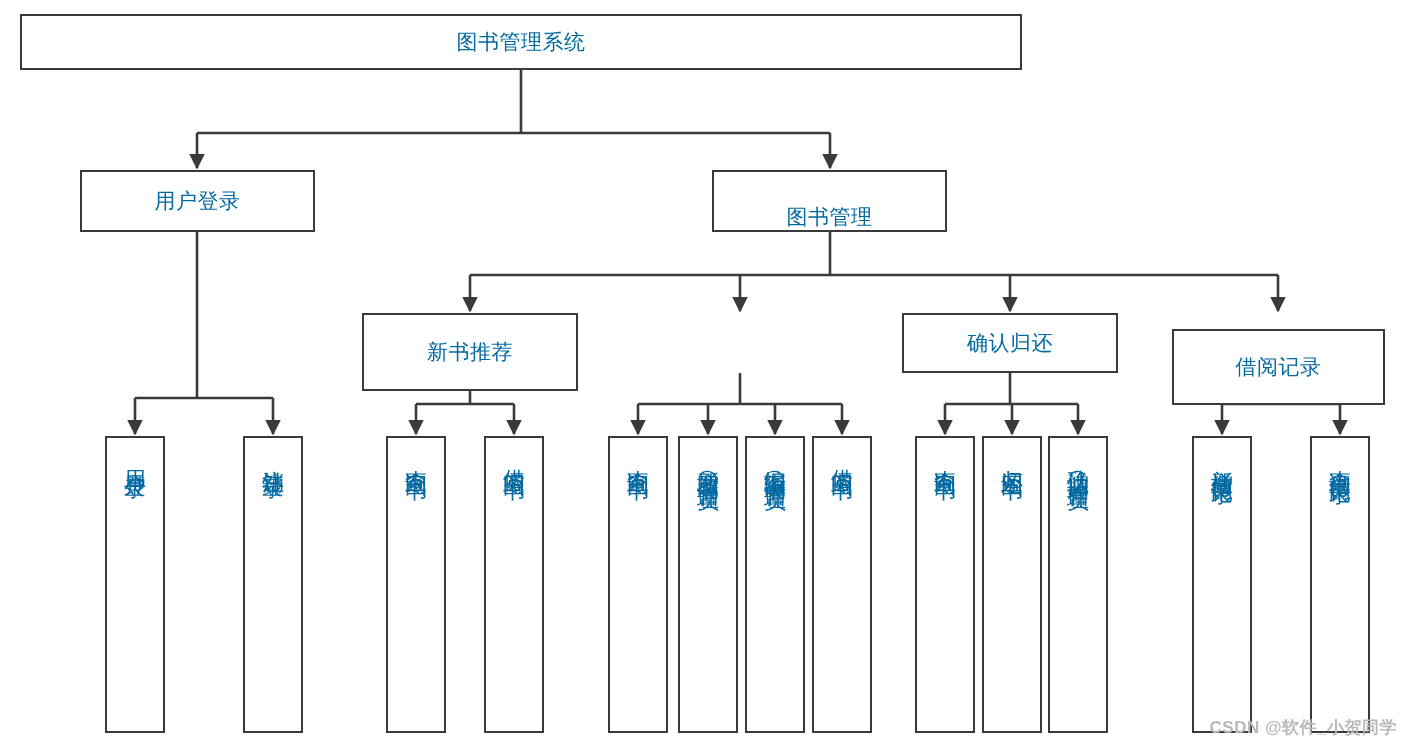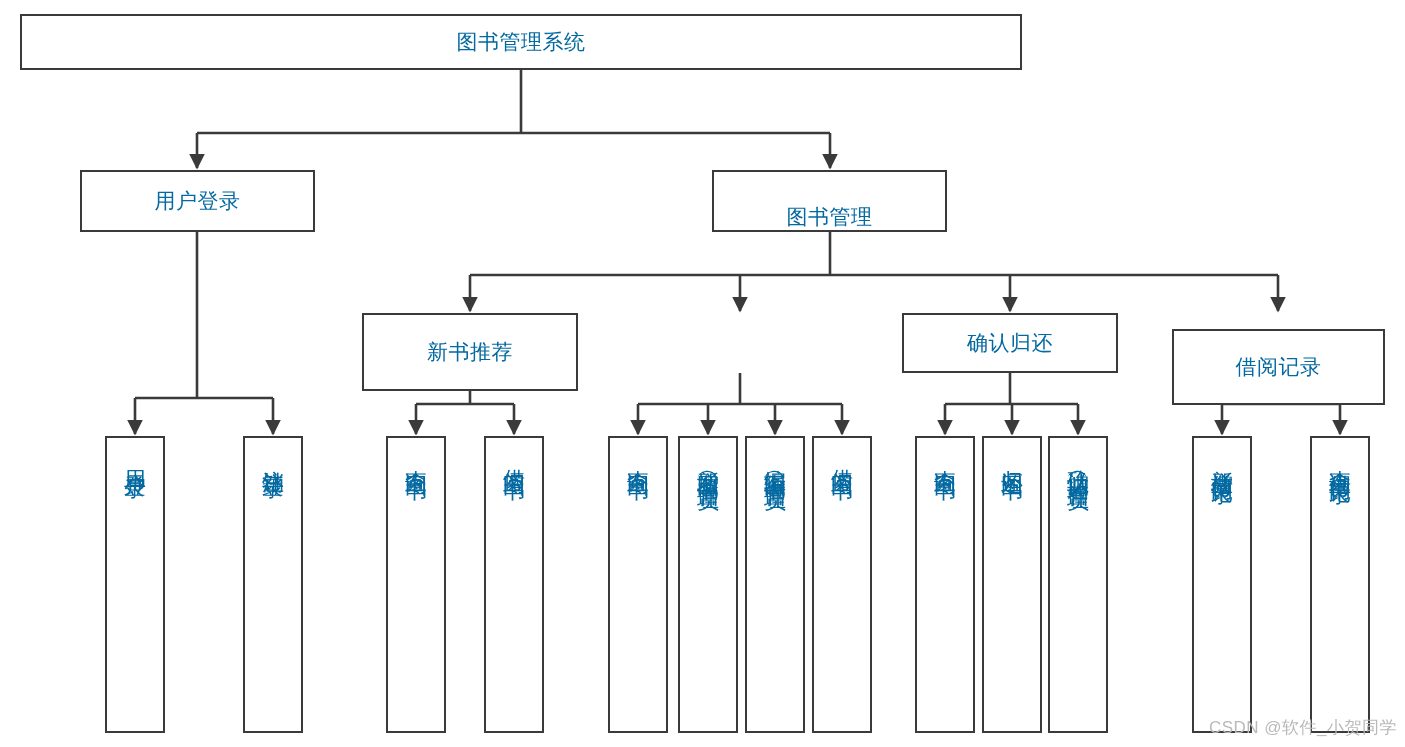--- a/index.html
+++ b/index.html
@@ -60,20 +60,21 @@
   }
   .watermark {
     position: absolute;
     right: 8px;
     bottom: 8px;
     font-size: 17px;
     color: #b9b9b9;
     letter-spacing: 0.5px;
     white-space: nowrap;
     user-select: none;
+    font-weight: bold;
   }
 </style>
 </head>
 <body>
 
 <div id="diagram-root">
 
   <svg class="edges" viewBox="0 0 1405 747" width="1405" height="747" xmlns="http://www.w3.org/2000/svg">
     <defs>
       <marker id="arrow" viewBox="0 0 10 10" refX="9" refY="5" markerWidth="6" markerHeight="6" orient="auto-start-reverse">

